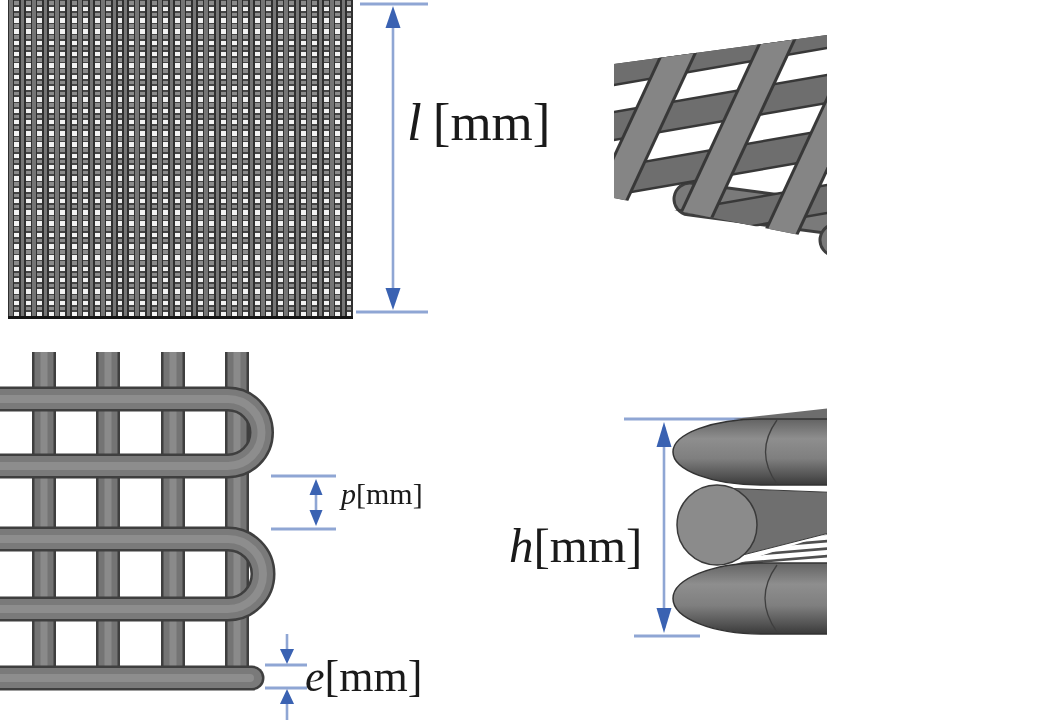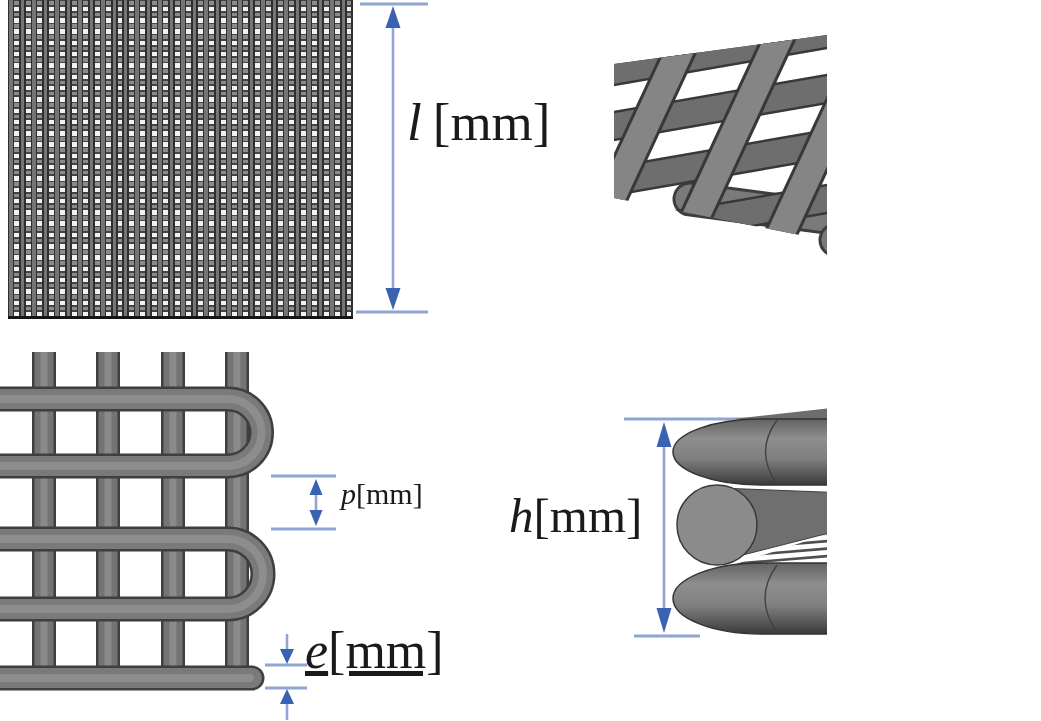--- a/index.html
+++ b/index.html
@@ -21,22 +21,22 @@
   }
   .dim-label{
     position:absolute;z-index:3;color:#1a1a1a;line-height:1.05;white-space:nowrap;
     font-family:"Liberation Serif", serif;
   }
   .dim-label .sym{font-style:italic;}
   .dim-label .unit{font-style:normal;}
   .dim-label.spaced .unit{margin-left:11px;}
   #label-l{left:407px;top:95px;font-size:53px;}
   #label-p{left:341px;top:478px;font-size:30px;}
-  #label-e{left:305px;top:624px;font-size:52px;text-decoration:underline;}
-  #label-h{left:509px;top:490px;font-size:49px;}
+  #label-e{left:305px;top:654px;font-size:44px;}
+  #label-h{left:509px;top:520px;font-size:49px;}
 </style>
 </head>
 <body>
 
 <div class="canvas">
 
   <svg id="dims-overlay" class="layer" width="1041" height="721" viewBox="0 0 1041 721">
     <g stroke="#8fa6d4" stroke-width="3" fill="none">
 
       <line x1="360" y1="4" x2="428" y2="4"></line>

